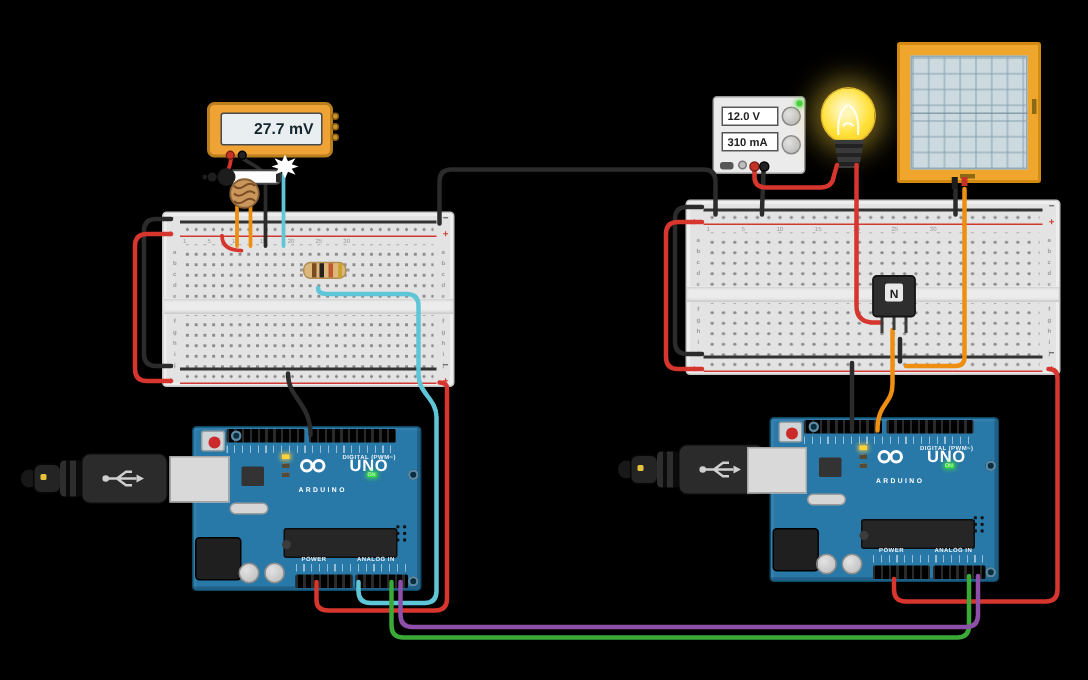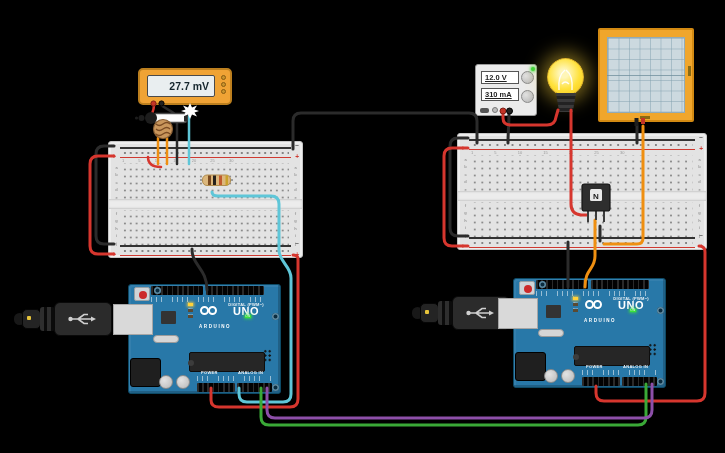--- a/index.html
+++ b/index.html
@@ -68,29 +68,29 @@
   
   .cable{width:100px;height:34px;}
   .cab-left{left:14px;top:302px}.cab-right{left:412px;top:296px}
   .cb-nub{left:0;top:11px;width:11px;height:12px;border-radius:6px;background:#181818;}
   .cb-cap{left:8px;top:7px;width:19px;height:20px;border-radius:5px;background:#242424;border:1px solid #060606;}
   .cb-dot{left:4px;top:6px;width:4px;height:4px;background:#e6c33a;border-radius:1px;}
   .cb-rings{left:26px;top:5px;width:15px;height:24px;border-radius:3px;background:repeating-linear-gradient(90deg,#2e2e2e 0 4px,#0b0b0b 4px 7px);}
   .cb-plug{left:40px;top:0;width:58px;height:34px;border-radius:6px;background:#2b2b2b;border:1px solid #0a0a0a;display:flex;align-items:center;justify-content:center;}
 
   
-  .mm{left:138px;top:68px;width:94px;height:37px;background:var(--mm_body);border:2px solid #bc7f1e;border-radius:5px;padding-left:12px;}
+  .mm{left:138px;top:68px;width:84px;height:37px;background:var(--mm_body);border:2px solid #bc7f1e;border-radius:5px;padding-left:12px;}
   .mm-disp{left:7px;top:5px;width:68px;height:22px;background:#e9eef0;border:1.5px solid #4a4a4a;border-radius:2px;
            font-size:10.5px;font-weight:bold;color:#16262e;text-align:right;line-height:20px;padding-right:5px;}
   .mm-dot{left:81px;width:5px;height:5px;border-radius:50%;background:#c9942e;border:1px solid #8a5c12;}
   .md1{top:5px}.md2{top:12px}.md3{top:19px}
 
   
   .psu{left:475px;top:64px;width:62px;height:52px;background:var(--psu_body);border:1px solid #9a9a9a;border-radius:3px;}
-  .psu-d{left:5px;width:38px;height:13px;background:#fff;border:1px solid #555;font-size:7.5px;font-weight:bold;color:#222;line-height:11px;padding-left:3px;text-decoration:underline;}
+  .psu-d{left:5px;width:38px;height:13px;background:#fff;border:1px solid #555;font-size:7.5px;font-weight:bold;color:#222;line-height:11px;padding-left:3px;}
   .pd1{top:6px}.pd2{top:23px}
   .knob{width:13px;height:13px;border-radius:50%;background:radial-gradient(circle at 35% 35%,#e2e2e2,#b3b3b3);border:1px solid #8a8a8a;}
   .k1{left:45px;top:6px}.k2{left:45px;top:25px}
   .psu-led{left:55px;top:2px;width:4px;height:4px;border-radius:50%;background:#39d23a;box-shadow:0 0 3px 1px rgba(60,220,60,.8);}
   .psu-btn{left:4px;top:43px;width:9px;height:5px;background:#555;border-radius:2px;}
   .psu-btn2{left:16px;top:42px;width:6px;height:6px;background:#bdbdbd;border:1px solid #777;border-radius:50%;}
 
   
   .bulb-glass{left:547px;top:58px;width:37px;height:38px;border-radius:50%;border:1px solid #e0b52e;
               background:radial-gradient(circle at 45% 40%,#fff6b8 15%,#ffe13a 55%,#f3c416);

